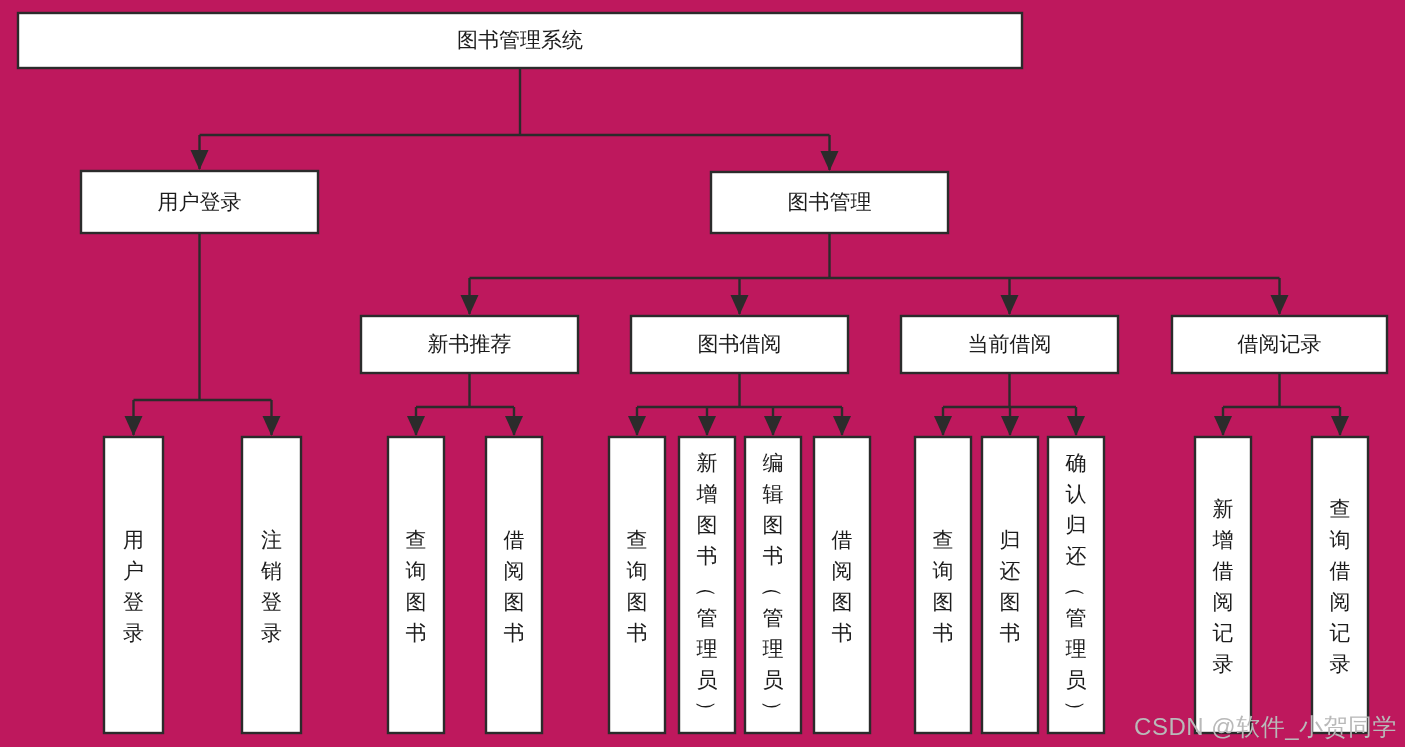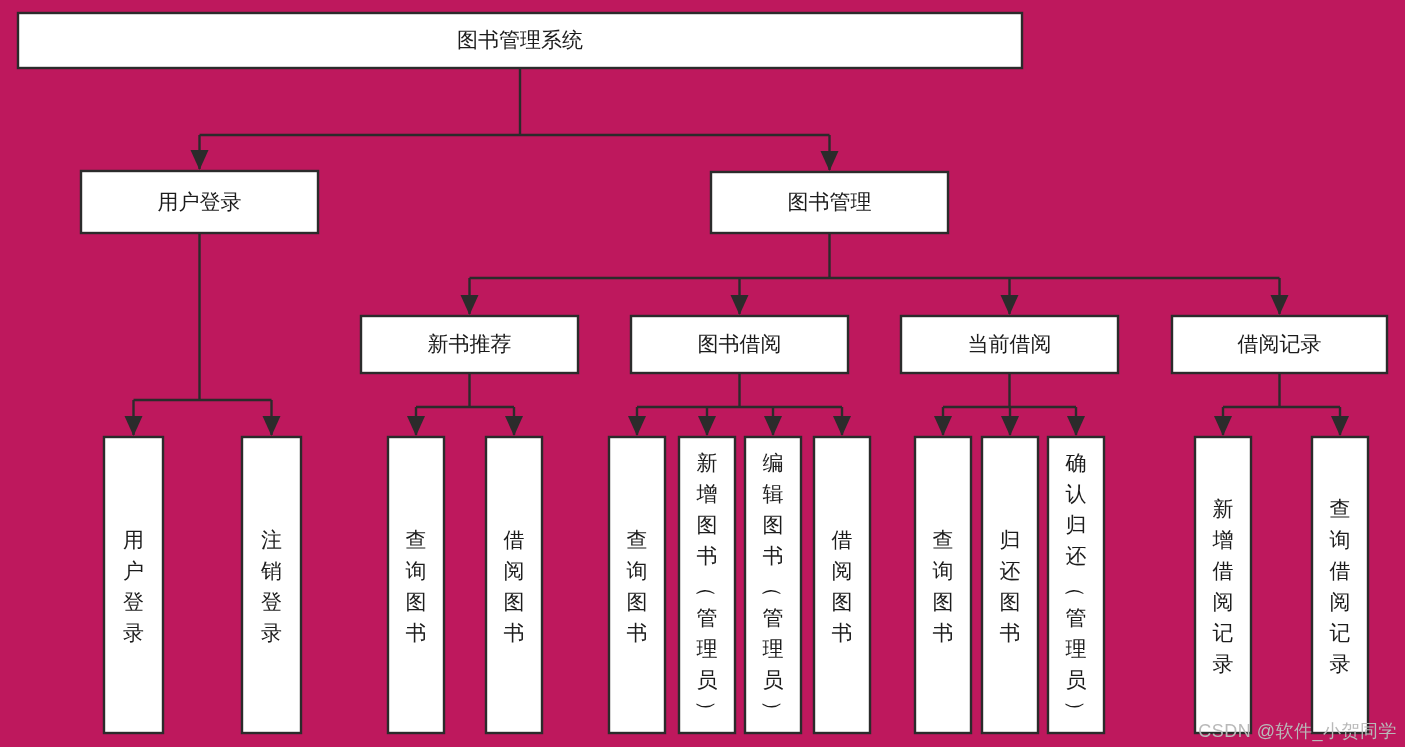--- a/index.html
+++ b/index.html
@@ -52,21 +52,21 @@
     font-family: "Liberation Sans", "DejaVu Sans", sans-serif;
     font-size: 21px;
     fill: #1c1c1c;
     text-anchor: middle;
   }
   .watermark {
     position: absolute;
     right: 8px;
     bottom: 4px;
     font-family: "Liberation Sans", "DejaVu Sans", sans-serif;
-    font-size: 18px;
+    font-size: 24px;
     color: #b9b9b9;
     letter-spacing: 0.5px;
     white-space: nowrap;
     user-select: none;
   }
 </style>
 </head>
 <body>
 
 <div id="diagram-root">

